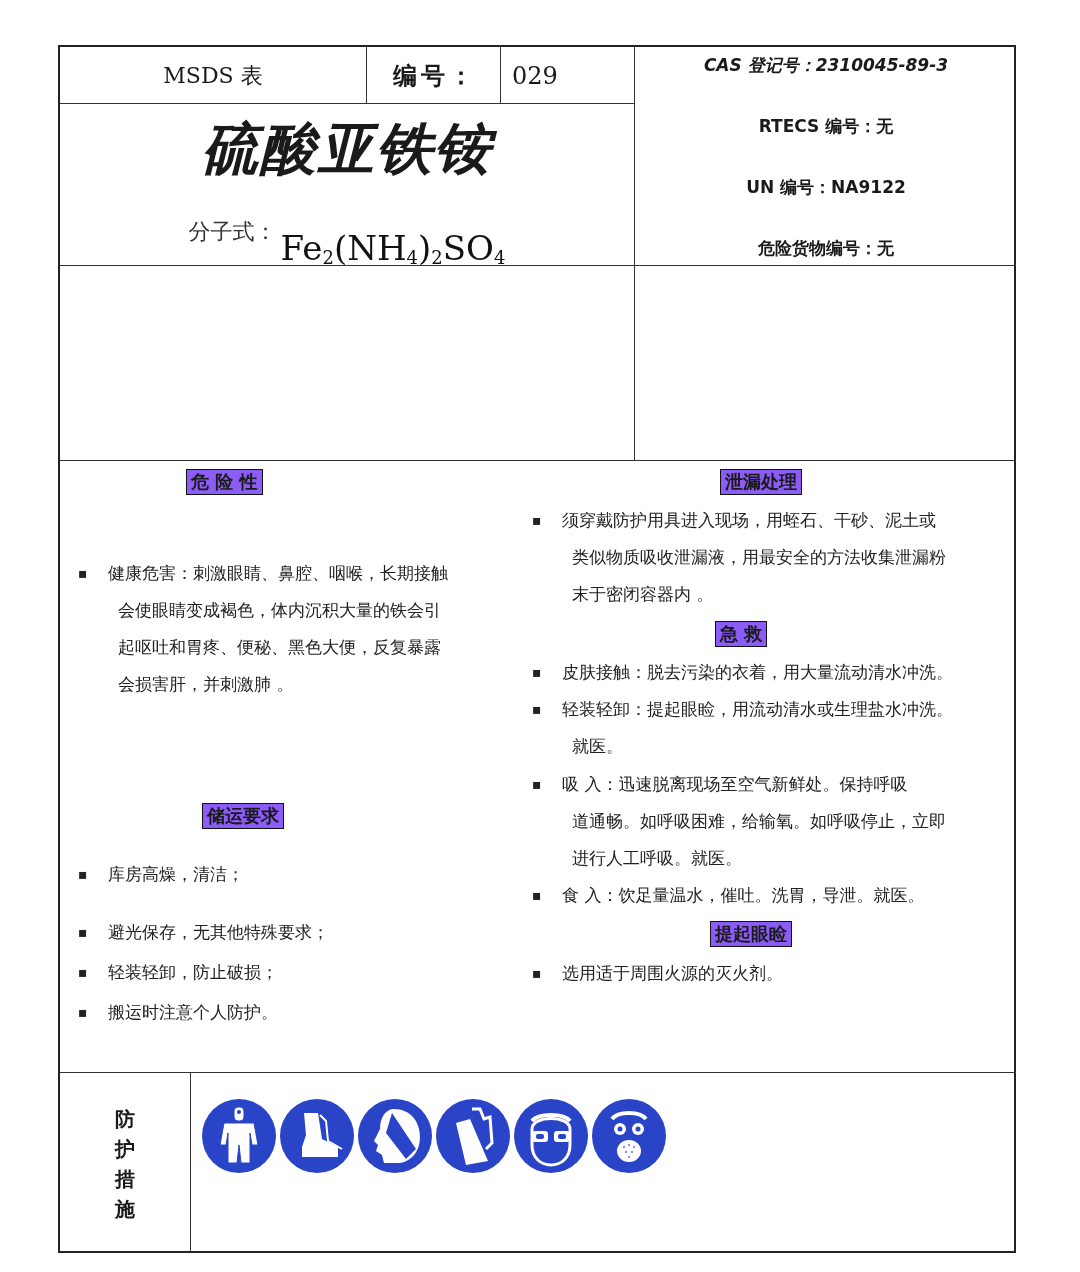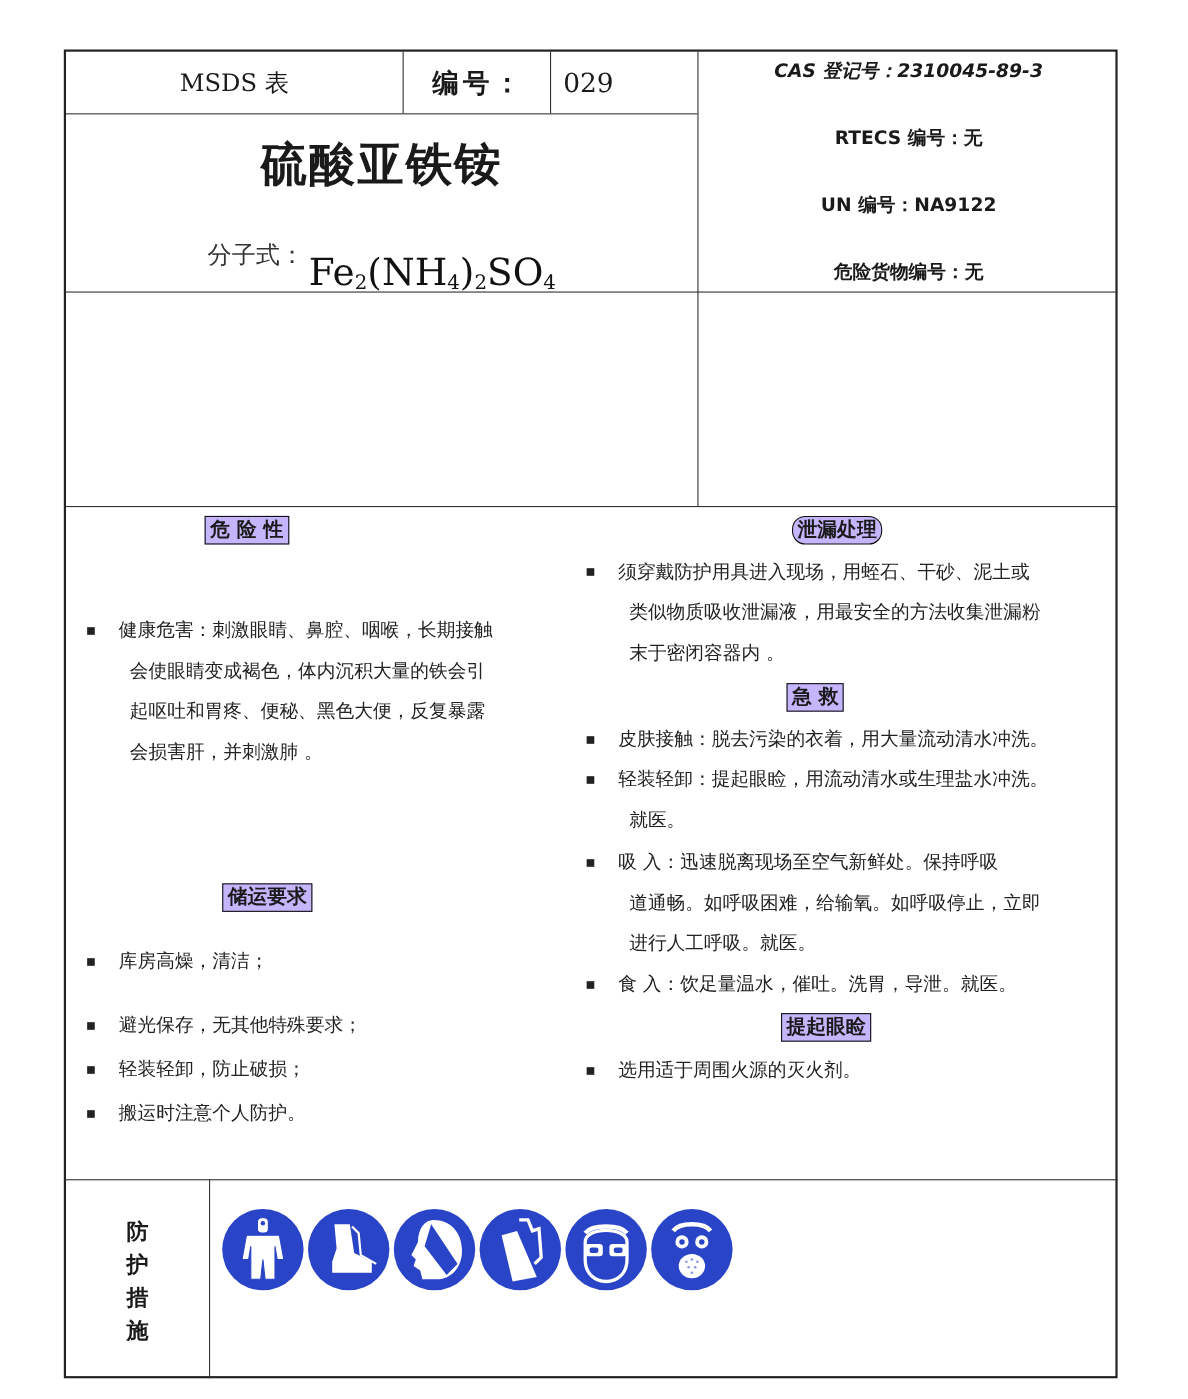--- a/index.html
+++ b/index.html
@@ -6,28 +6,28 @@
   body{width:1080px;height:1272px;position:relative;overflow:hidden;
        font-family:"DejaVu Serif","Liberation Serif",serif;color:#1a1a1a;}
   .sheet{position:absolute;left:58px;top:45px;width:958px;height:1208px;
          border:2px solid #222;box-sizing:border-box;}
   .hl{position:absolute;height:0;border-top:1.5px solid #333;}
   .vl{position:absolute;width:0;border-left:1.5px solid #333;}
   .cell-text{position:absolute;display:flex;align-items:center;justify-content:center;}
   .msds{left:0;top:0;width:306px;height:58px;font-family:"DejaVu Serif",serif;font-size:22px;letter-spacing:0px;}
   .no-label{left:308px;top:0;width:134px;height:58px;font-size:24px;letter-spacing:4px;font-weight:bold;}
   .no-val{left:444px;top:0;width:130px;height:58px;font-size:24px;justify-content:flex-start;padding-left:8px;}
-  .name{left:0;top:68px;width:574px;height:70px;font-size:42px;font-weight:bold;letter-spacing:2px;}
+  .name{left:0;top:68px;width:574px;height:70px;font-size:56px;font-weight:bold;letter-spacing:2px;font-style:italic;}
   .formula{left:0;top:155px;width:574px;height:60px;font-size:22px;color:#333;}
   .formula .f{font-size:34px;color:#111;margin-left:4px;margin-top:32px;}
   .formula sub{font-size:18px;vertical-align:-4px;}
   .ids{left:576px;top:50px;width:380px;height:120px;flex-direction:column;font-family:"DejaVu Sans",sans-serif;font-size:17px;line-height:29px;font-weight:bold;gap:32px;}
   .ids div{text-align:center;}
   .ids .cas{font-style:italic;}
-  .sec-title{position:absolute;border:1.5px solid #111;padding:1px 4px;font-family:"DejaVu Sans",sans-serif;font-weight:bold;font-size:18px;line-height:22px;background:#c4b5fd;}
+  .sec-title{position:absolute;border:1.5px solid #111;padding:1px 4px;font-family:"DejaVu Sans",sans-serif;font-weight:bold;font-size:18px;line-height:22px;background:#8b5cf6;}
   .bul{position:absolute;font-size:17px;line-height:37px;color:#222;}
   .bul .dot{position:absolute;left:-30px;top:0;font-size:14px;}
   .bul .ind{padding-left:10px;}
   .ppe-label{left:0;top:1027px;width:130px;height:179px;flex-direction:column;font-family:"DejaVu Sans",sans-serif;font-weight:bold;font-size:20px;line-height:30px;}
   .icons{position:absolute;left:142px;top:1052px;display:flex;gap:4px;}
   .icon{width:74px;height:74px;border-radius:50%;background:#2a44c8;position:relative;overflow:hidden;}
   .icon svg{width:74px;height:74px;display:block;}
 </style>
 </head>
 <body>
@@ -66,21 +66,21 @@
     <div class="ind">起呕吐和胃疼、便秘、黑色大便，反复暴露</div>
     <div class="ind">会损害肝，并刺激肺  。</div>
   </div>
 
   <div class="sec-title" style="left:142px;top:756px;">储运要求</div>
   <div class="bul" style="left:48px;top:809px;"><span class="dot">▪</span><span>库房高燥，清洁；</span></div>
   <div class="bul" style="left:48px;top:867px;"><span class="dot">▪</span><span>避光保存，无其他特殊要求；</span></div>
   <div class="bul" style="left:48px;top:907px;"><span class="dot">▪</span><span>轻装轻卸，防止破损；</span></div>
   <div class="bul" style="left:48px;top:947px;"><span class="dot">▪</span><span>搬运时注意个人防护。</span></div>
 
-  <div class="sec-title" style="left:660px;top:422px;border-radius:12px;">泄漏处理</div>
+  <div class="sec-title" style="left:660px;top:422px;">泄漏处理</div>
   <div class="bul" style="left:502px;top:455px;">
     <span class="dot">▪</span>
     <div>须穿戴防护用具进入现场，用蛭石、干砂、泥土或</div>
     <div class="ind">类似物质吸收泄漏液，用最安全的方法收集泄漏粉</div>
     <div class="ind">末于密闭容器内  。</div>
   </div>
 
   <div class="sec-title" style="left:655px;top:574px;">急    救</div>
   <div class="bul" style="left:502px;top:607px;">
     <span class="dot">▪</span>

